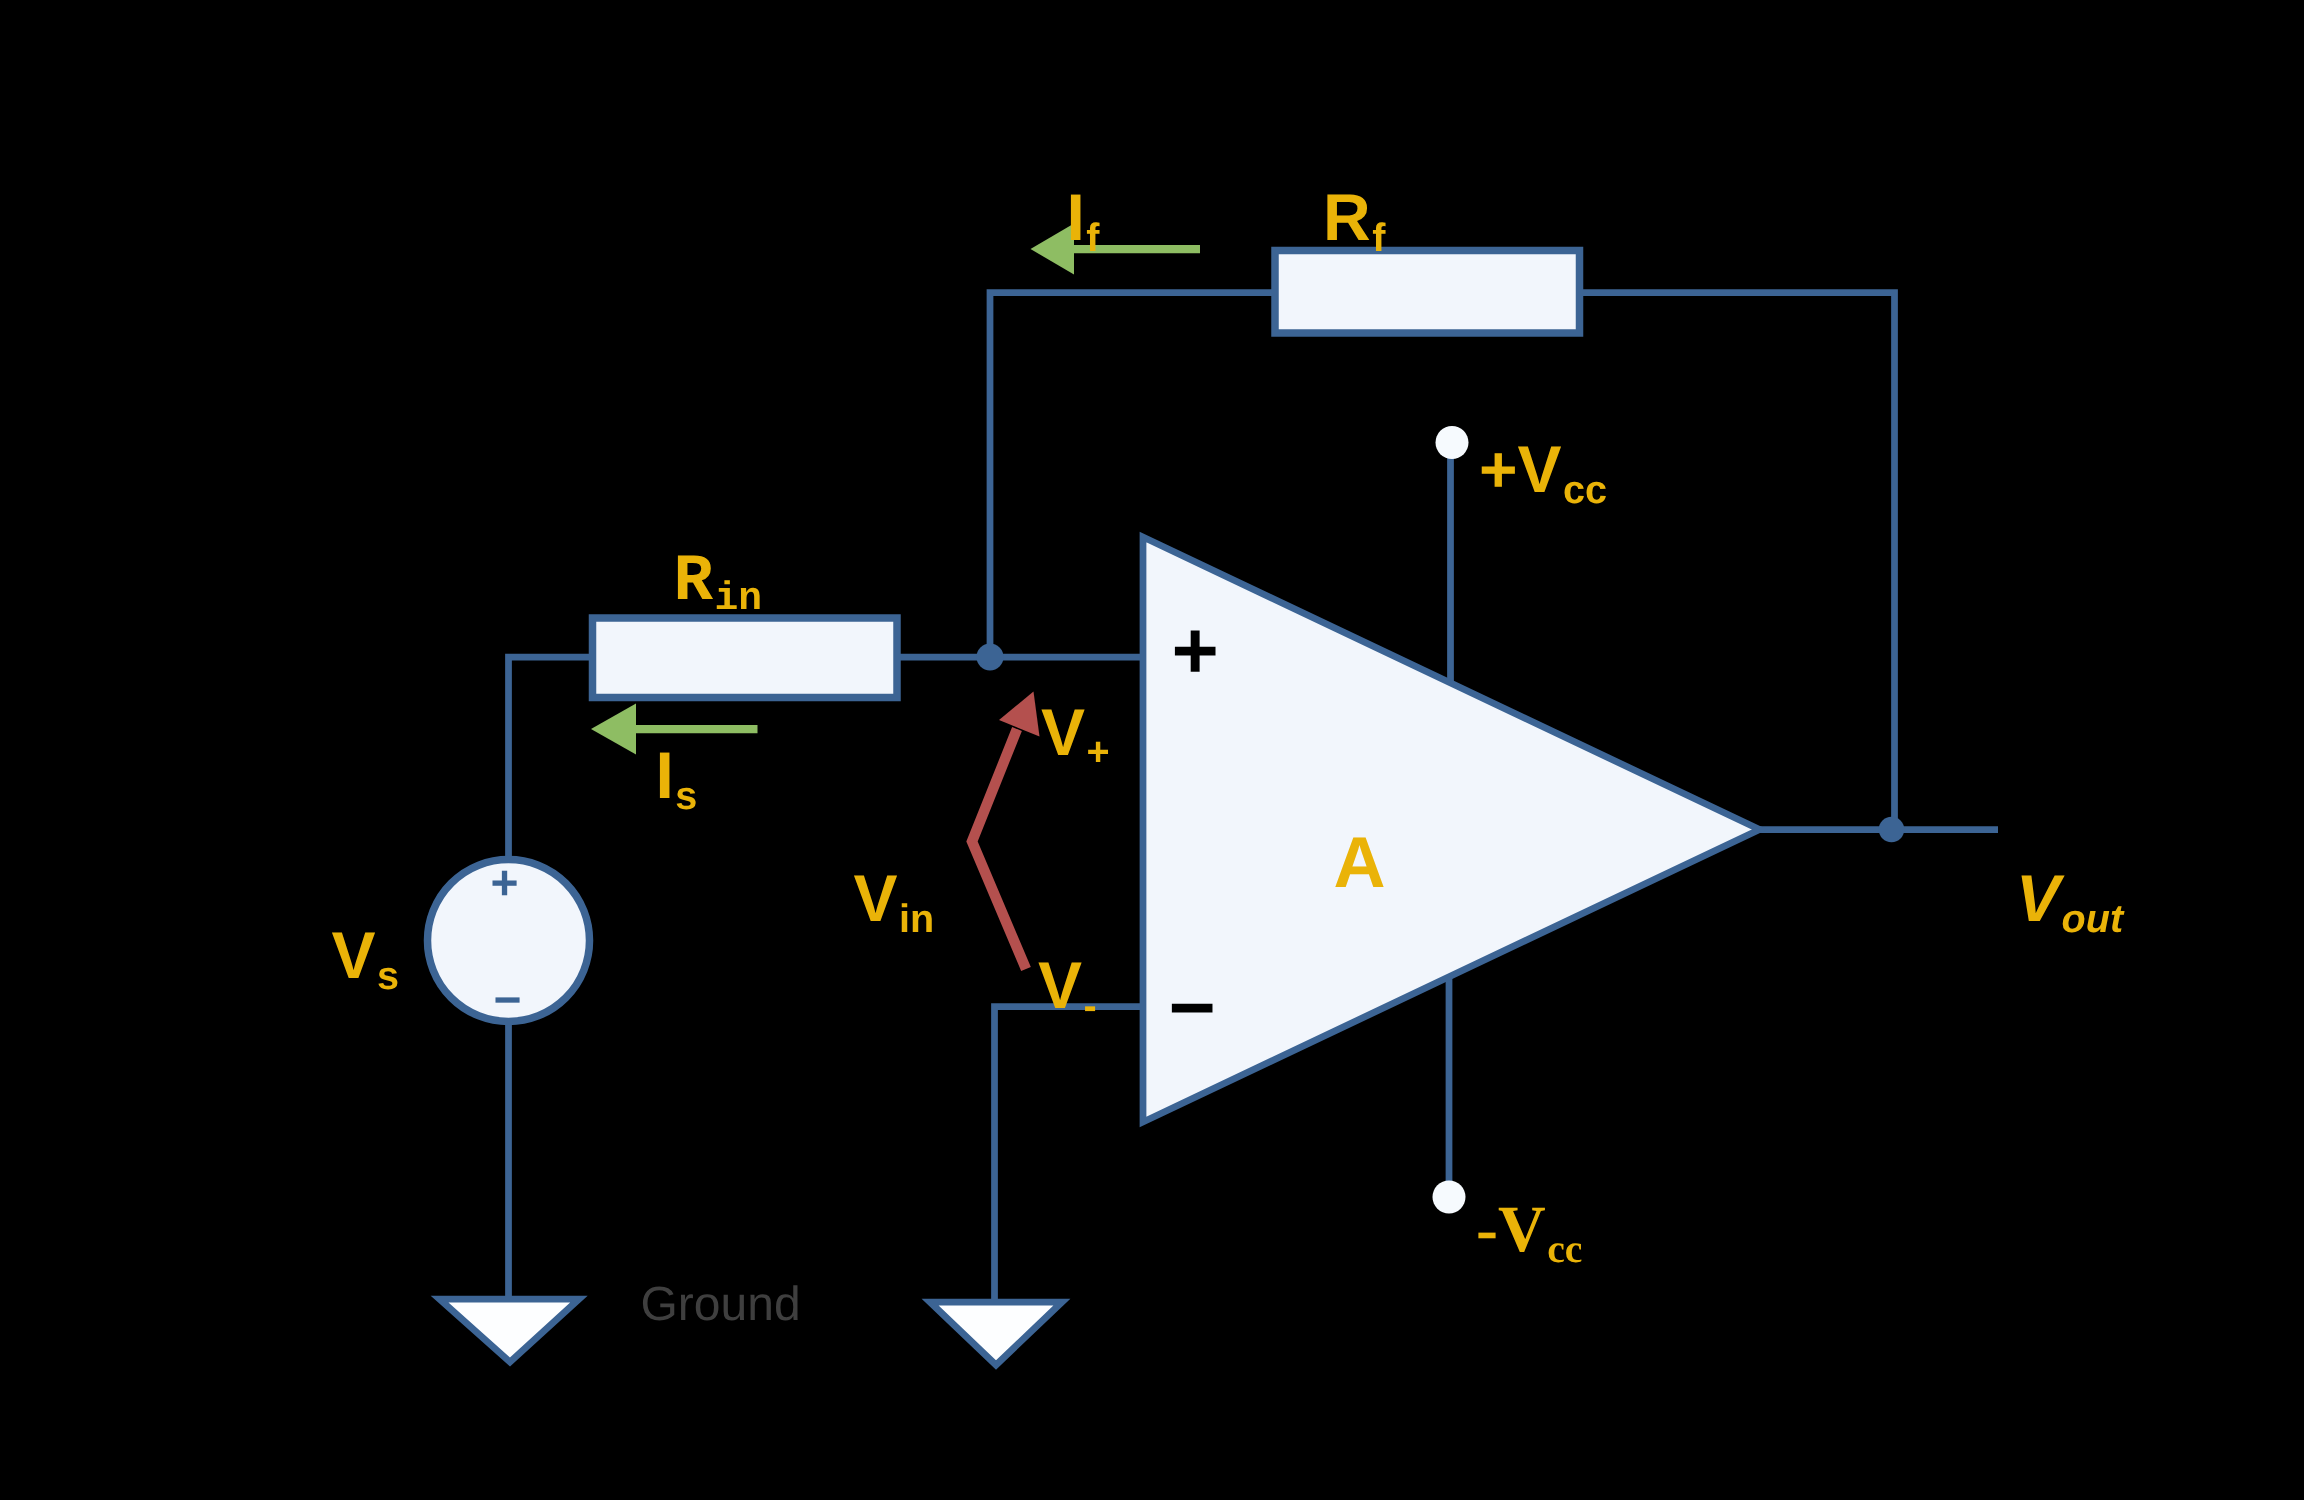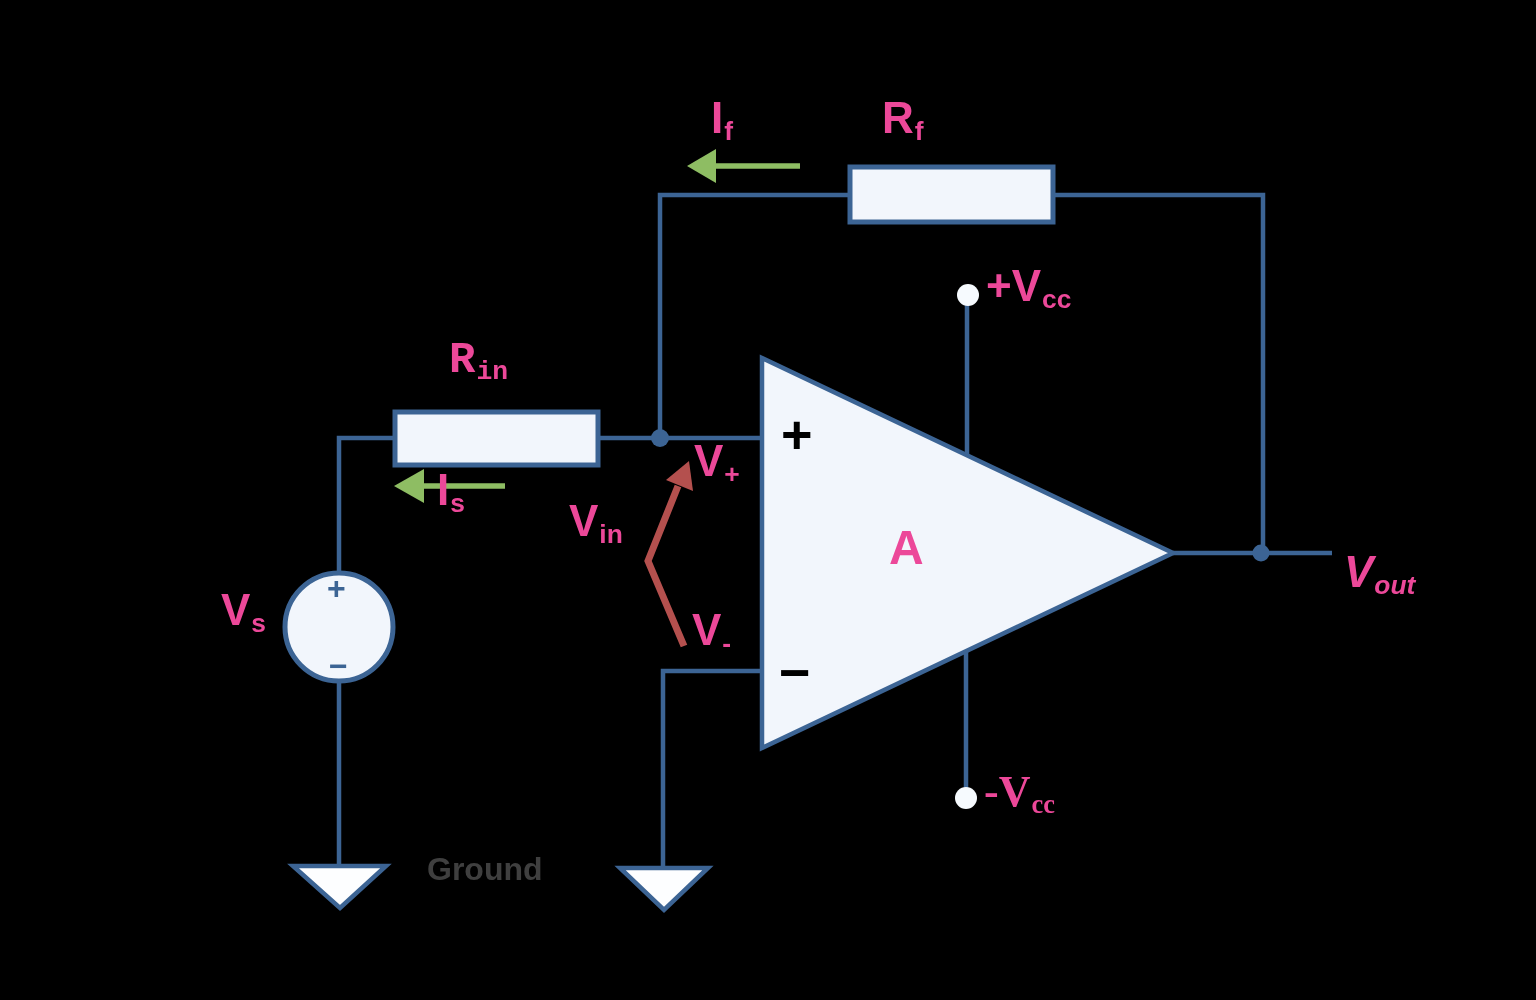--- a/index.html
+++ b/index.html
@@ -7,25 +7,26 @@
     position:relative;
     width:1536px;height:1000px;
     background:#000000;
     overflow:hidden;
     font-family:"Liberation Sans", sans-serif;
   }
   #stage svg{position:absolute;left:0;top:0;}
   .lbl{
     position:absolute;
     font-weight:bold;
-    color:#ec4899;
+    color:#eab308;
     font-size:44px;
     line-height:1;
     white-space:nowrap;
     letter-spacing:0;
+    margin-top:28px;
   }
   .lbl .sub{
     font-size:0.60em;
     position:relative;
     top:0.28em;
     margin-left:1px;
   }
   .sign{
     position:absolute;
     font-weight:bold;
@@ -35,21 +36,21 @@
   }
   .src-sign{
     position:absolute;
     font-weight:bold;
     color:#3C6494;
     font-size:32px;
     line-height:1;
   }
   .ground-lbl{
     position:absolute;
-    font-weight:bold;
+    font-weight:normal;
     color:#3F3F3F;
     font-size:32px;
     line-height:1;
   }
   .gain-lbl{font-size:48px;}
 </style>
 </head>
 <body>
 
 <div id="stage">
@@ -100,21 +101,21 @@
   </svg>
 
   <div class="lbl" style="left:711px;top:96px;"><span>I</span><span class="sub">f</span></div>
 
   <div class="lbl" style="left:882px;top:96px;"><span>R</span><span class="sub">f</span></div>
 
   <div class="lbl" style="left:449px;top:338px;font-family:Liberation Mono, monospace;"><span>R</span><span class="sub">in</span></div>
 
   <div class="lbl" style="left:437px;top:468px;"><span>I</span><span class="sub">s</span></div>
 
-  <div class="lbl" style="left:569px;top:499px;"><span>V</span><span class="sub">in</span></div>
+  <div class="lbl" style="left:569px;top:550px;"><span>V</span><span class="sub">in</span></div>
 
   <div class="lbl" style="left:694px;top:439px;"><span>V</span><span class="sub">+</span></div>
 
   <div class="lbl" style="left:692px;top:608px;"><span>V</span><span class="sub">-</span></div>
 
   <div class="lbl gain-lbl" style="left:889px;top:524px;">A</div>
 
   <div class="lbl" style="left:986px;top:264px;"><span>+V</span><span class="sub">cc</span></div>
 
   <div class="lbl" style="left:984px;top:770px;font-family:Liberation Serif, serif;"><span>-V</span><span class="sub">cc</span></div>

